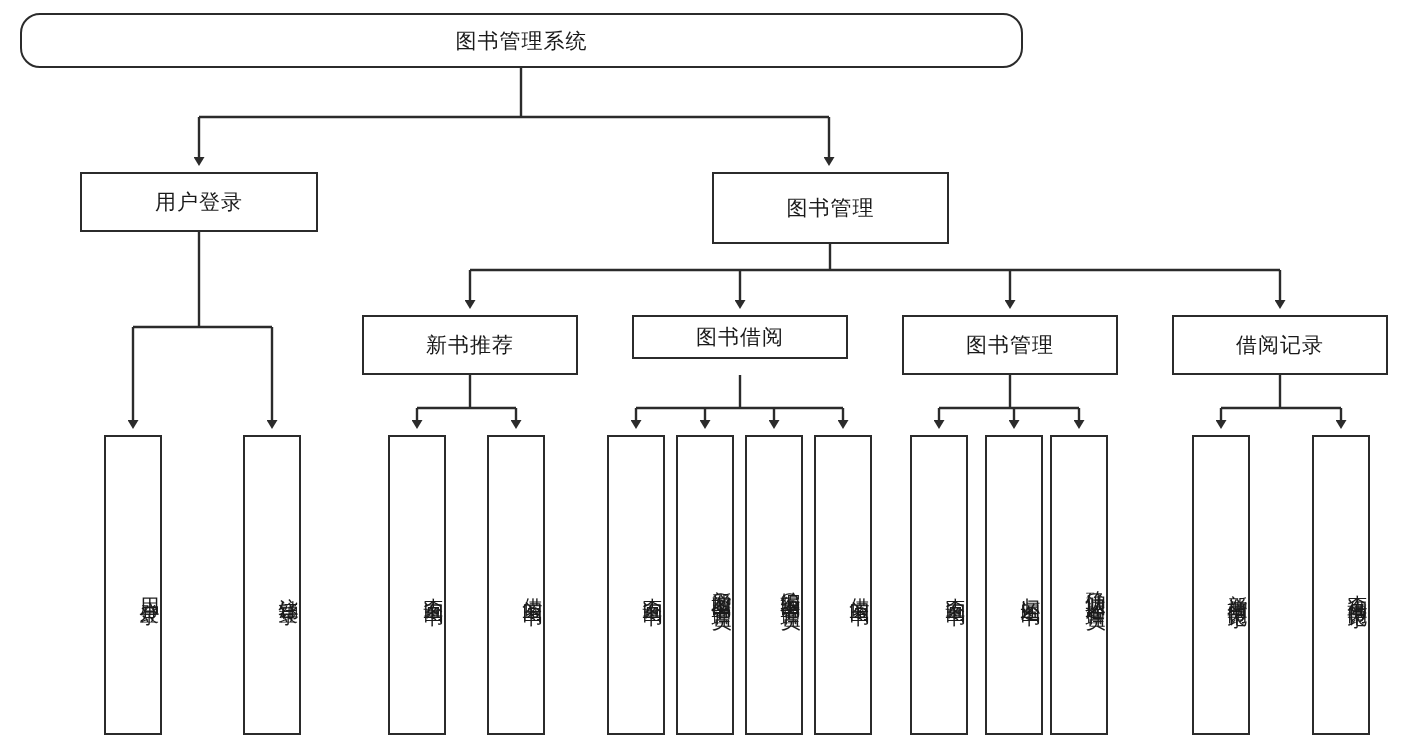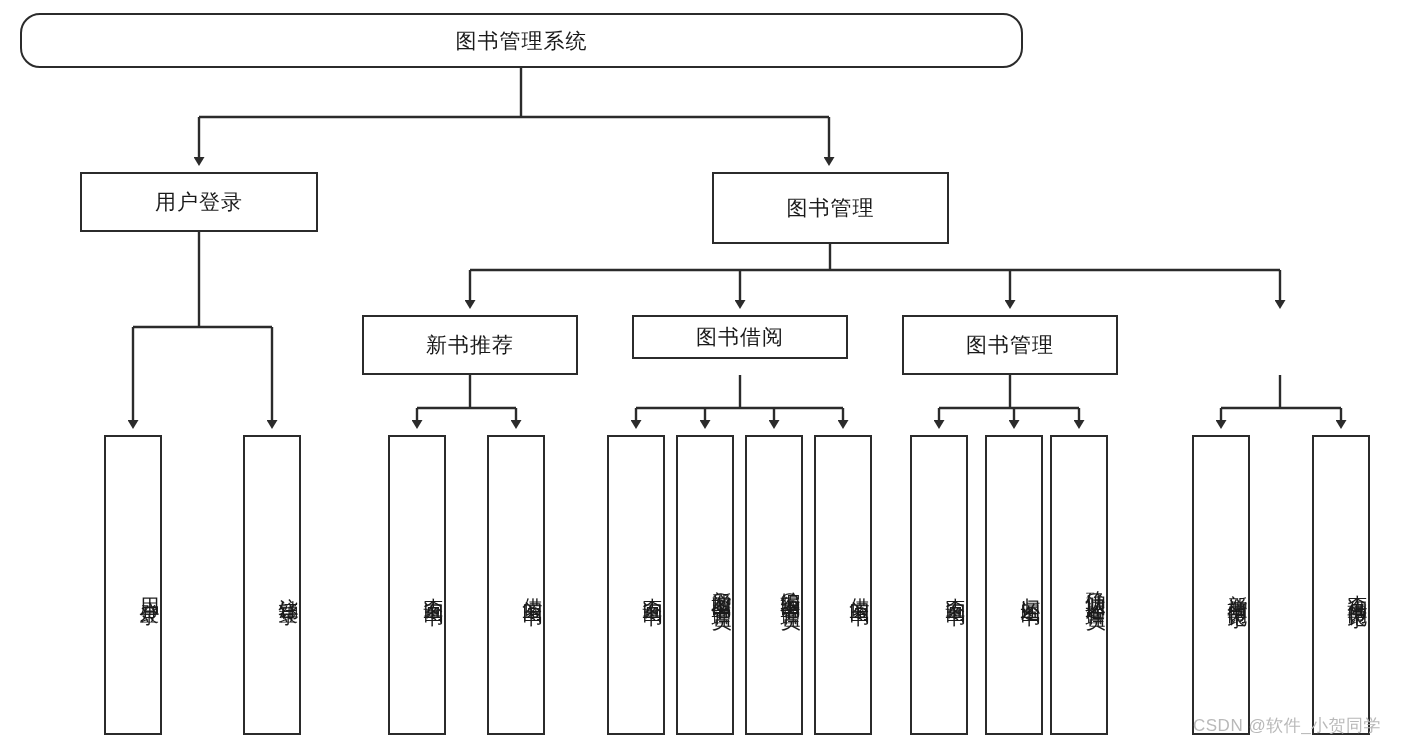--- a/index.html
+++ b/index.html
@@ -130,20 +130,23 @@
 
   <div class="node horiz" id="n-l3-0" style="left: 362px; top: 315px; width: 216px; height: 60px;">
     <span>新书推荐</span>
   </div>
   <div class="node horiz" id="n-l3-1" style="left: 632px; top: 315px; width: 216px; height: 44px;">
     <span>图书借阅</span>
   </div>
   <div class="node horiz" id="n-l3-2" style="left: 902px; top: 315px; width: 216px; height: 60px;">
     <span>图书管理</span>
   </div>
+  <div class="node horiz" id="n-l3-3" style="left: 1172px; top: 315px; width: 216px; height: 60px;">
+    <span>借阅记录</span>
+  </div>
 
   <div class="node vert" id="n-lf-0" style="left: 104px; top: 435px; width: 58px; height: 300px;">
     <span class="vlabel">用户登录</span>
   </div>
   <div class="node vert" id="n-lf-1" style="left: 243px; top: 435px; width: 58px; height: 300px;">
     <span class="vlabel">注销登录</span>
   </div>
   <div class="node vert" id="n-lf-2" style="left: 388px; top: 435px; width: 58px; height: 300px;">
     <span class="vlabel">查询图书</span>
   </div>
@@ -171,15 +174,14 @@
   <div class="node vert" id="n-lf-10" style="left: 1050px; top: 435px; width: 58px; height: 300px;">
     <span class="vlabel">确认归还（管理员）</span>
   </div>
   <div class="node vert" id="n-lf-11" style="left: 1192px; top: 435px; width: 58px; height: 300px;">
     <span class="vlabel">新增借阅记录</span>
   </div>
   <div class="node vert" id="n-lf-12" style="left: 1312px; top: 435px; width: 58px; height: 300px;">
     <span class="vlabel">查询借阅记录</span>
   </div>
 
-  <div class="watermark" id="wm" style="left: 1193px; top: 714px;">CSDN @软件_小贺同学</div>
 
 </div>
 
 </body></html>

